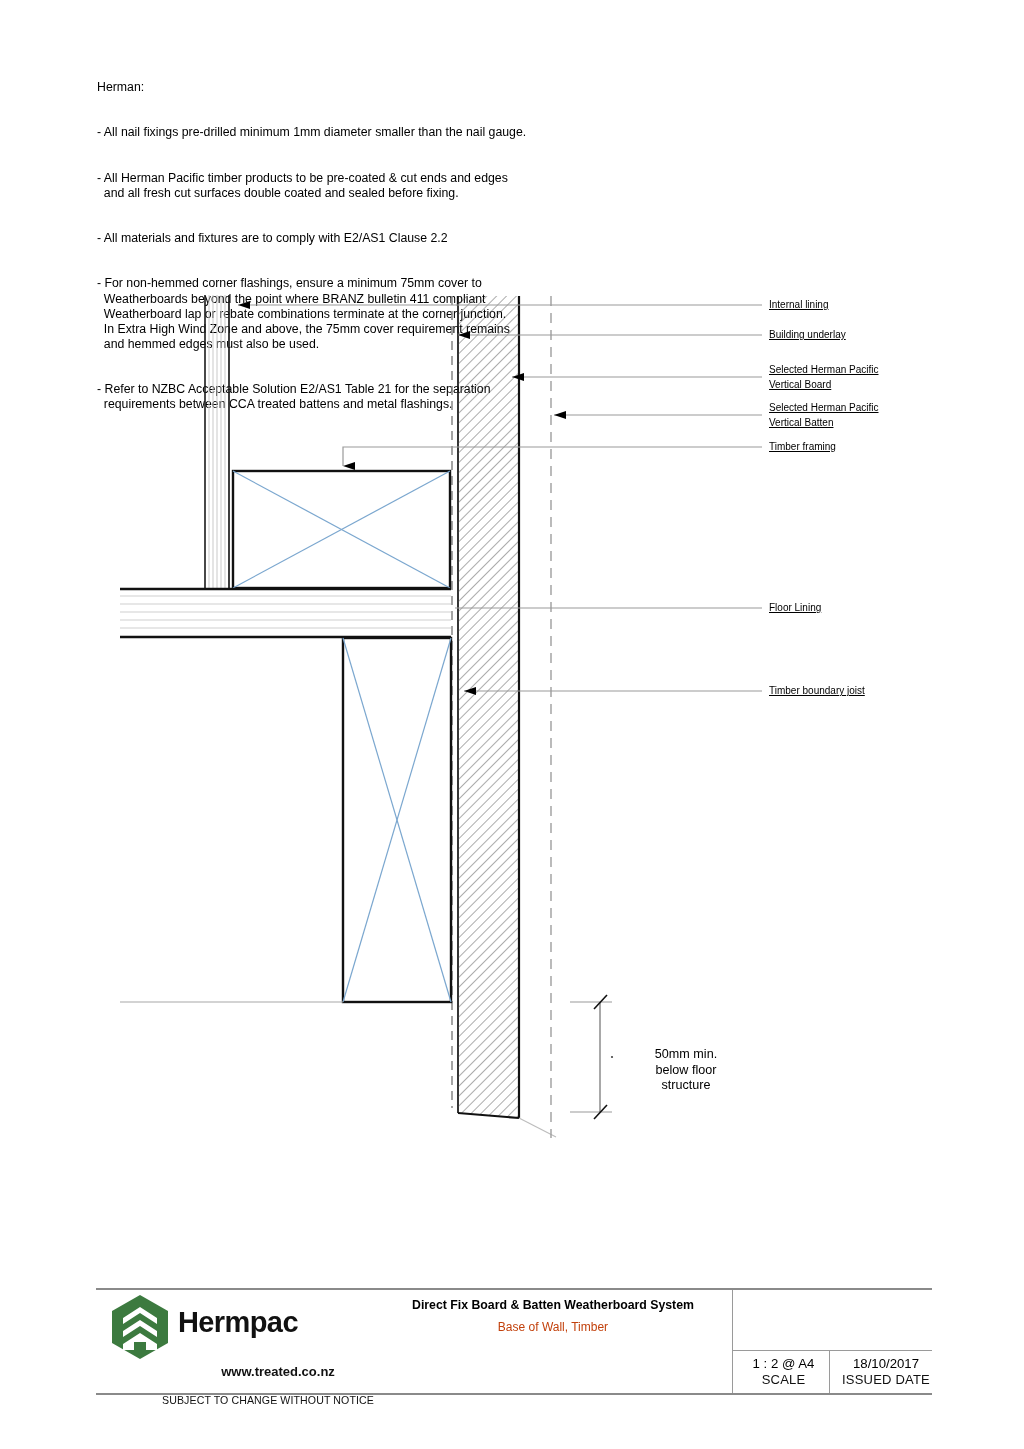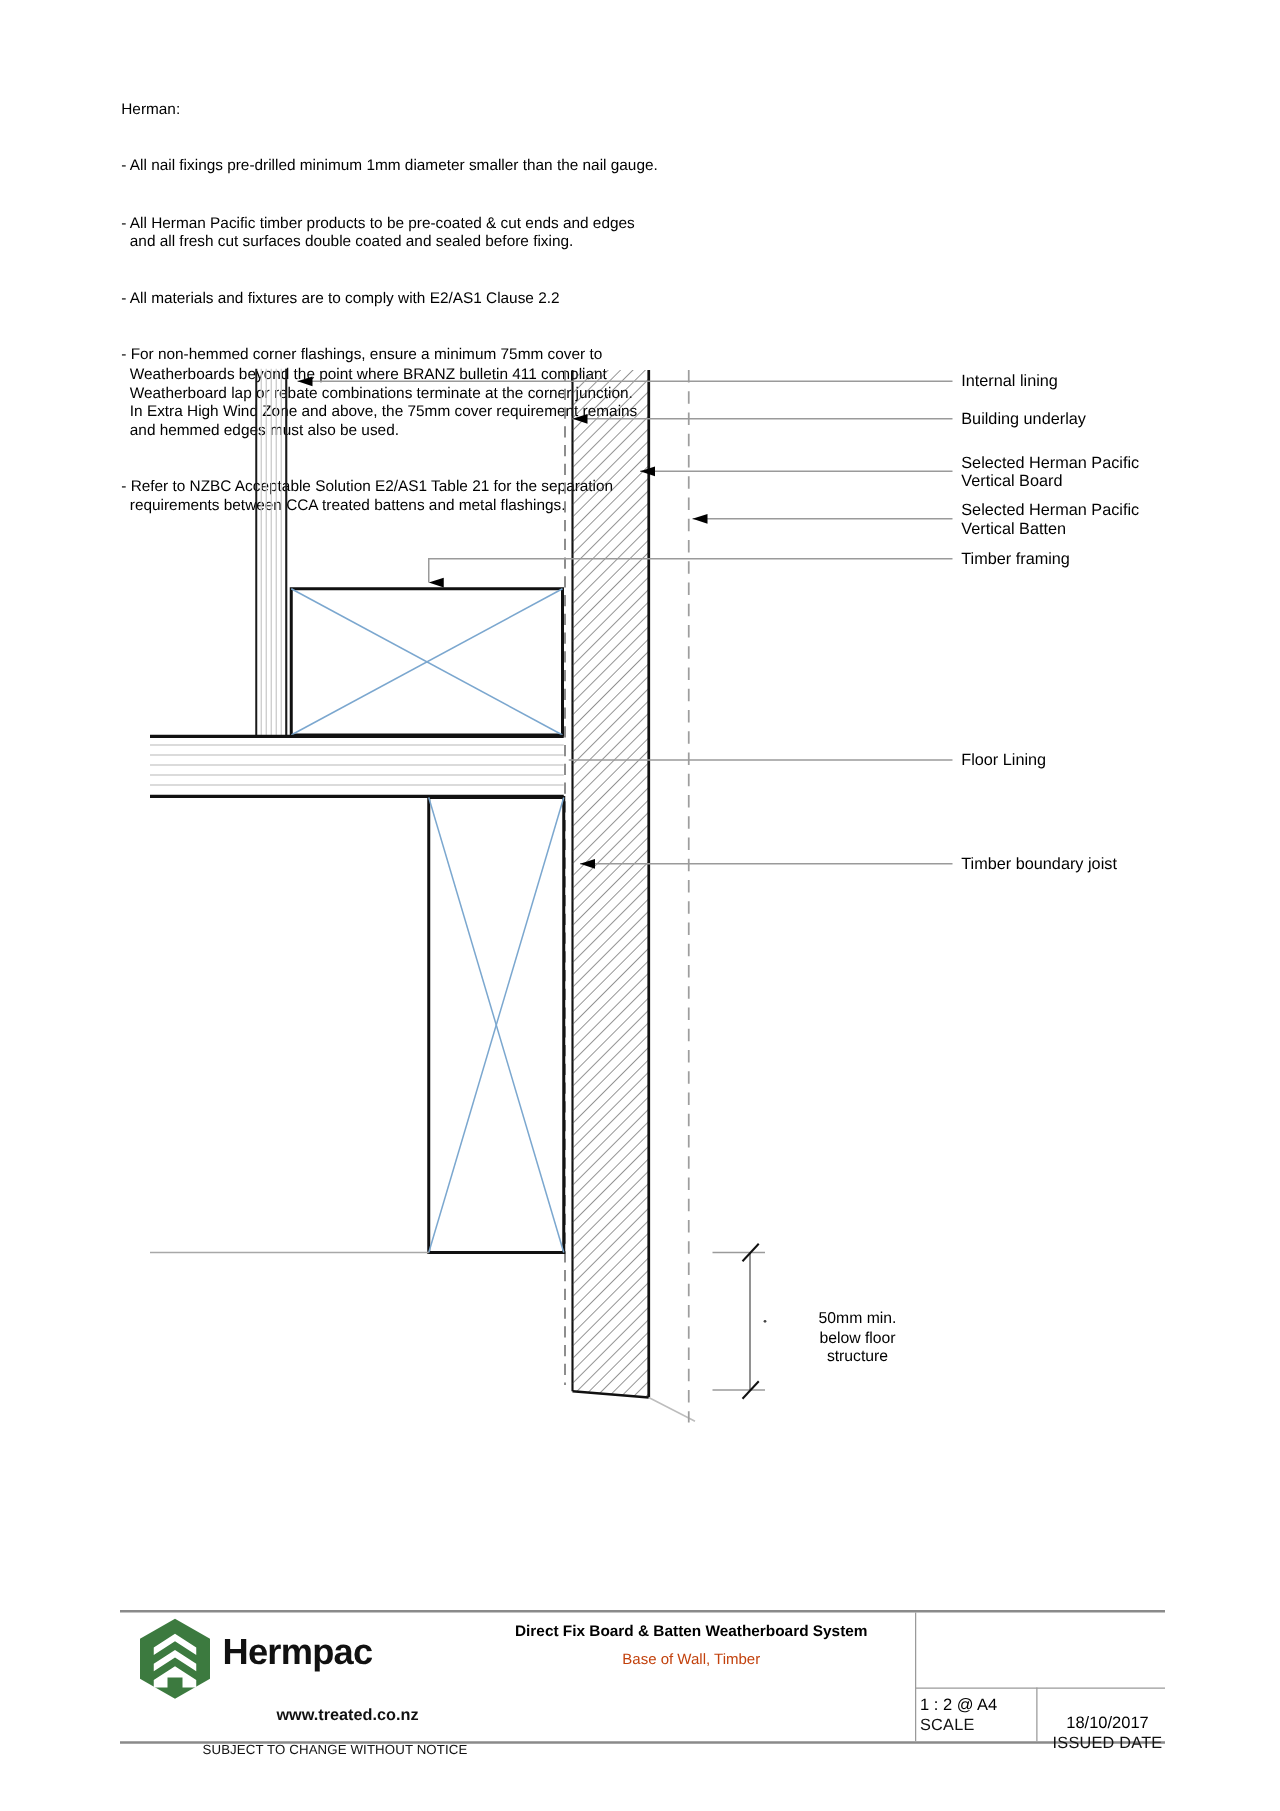--- a/index.html
+++ b/index.html
@@ -15,22 +15,22 @@
   }
   #notes .nhead{display:block;}
   #notes .nline{display:block;}
 
   
   #drawing{position:absolute;left:0;top:0;width:1024px;height:1260px;}
   #drawing svg{display:block;}
 
   
   .lbl{
-    position:absolute;font-size:13px;line-height:14.6px;
-    white-space:pre;color:#000;
+    position:absolute;font-size:10px;line-height:14.6px;
+    white-space:pre;color:#000;text-decoration:underline;
   }
   .dimnote{
     position:absolute;font-size:12.6px;line-height:15.6px;
     text-align:center;white-space:pre;color:#000;
   }
 
   
   #titleblock{
     position:absolute;left:96px;top:1288px;width:836px;height:107px;
     border-top:2.5px solid #8a8a8a;
@@ -64,22 +64,22 @@
   }
   #tb-name{
     position:absolute;left:0;top:26px;width:322px;text-align:center;
     font-size:12px;font-weight:normal;color:#c2410c;
   }
 
   #tb-dwg{position:absolute;left:640px;top:6px;width:190px;}
   #tb-dwgno{font-size:19.5px;font-weight:bold;padding-left:8px;}
   #tb-dwglab{font-size:9.6px;padding-left:8px;color:#111;letter-spacing:0.2px;}
 
-  #tb-scale{position:absolute;left:640px;top:66px;width:95px;}
-  #tb-date{position:absolute;left:735px;top:80px;width:110px;text-align:center;}
+  #tb-scale{position:absolute;left:640px;top:66px;width:95px;text-align:center;}
+  #tb-date{position:absolute;left:735px;top:66px;width:110px;text-align:center;}
   .tbval{font-size:13.2px;}
   .tblab{font-size:13px;color:#111;letter-spacing:0.2px;margin-top:1px;}
 </style>
 </head>
 <body>
 
 <div id="notes">
   <span class="nhead">Herman:</span>
   <span class="nline">- All nail fixings pre-drilled minimum 1mm diameter smaller than the nail gauge.</span>
   <span class="nline">- All Herman Pacific timber products to be pre-coated &amp; cut ends and edges

